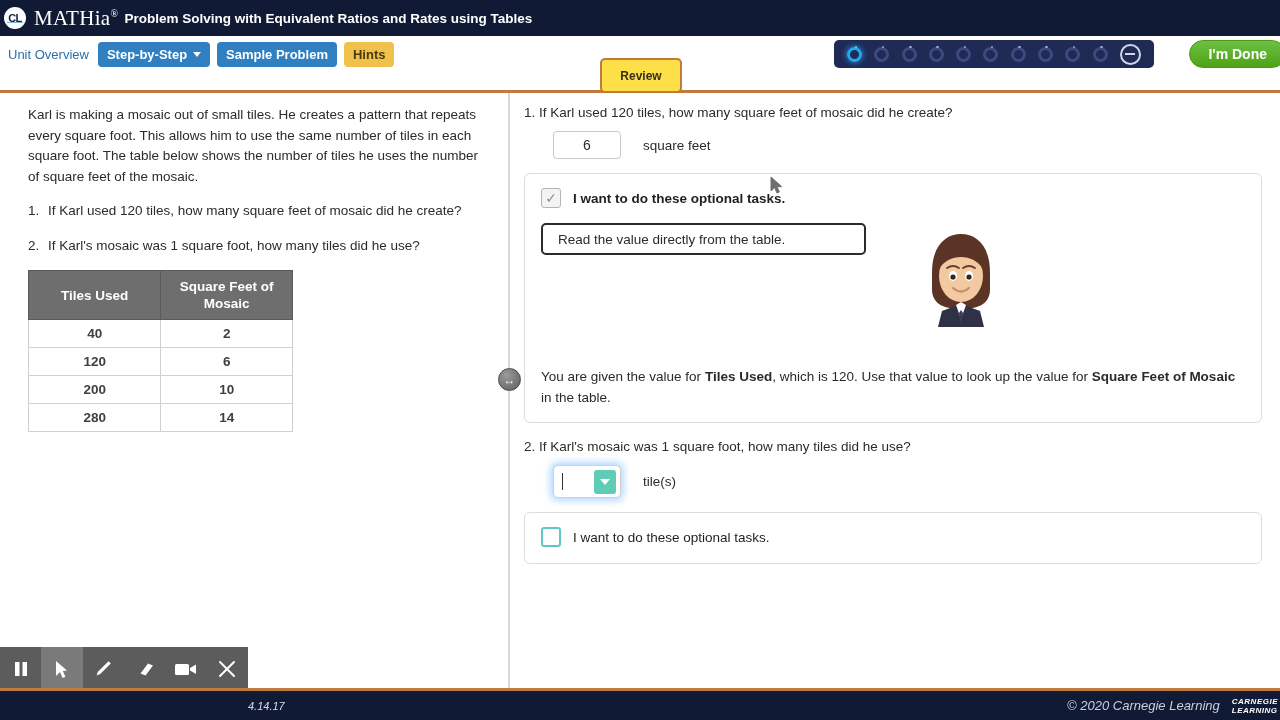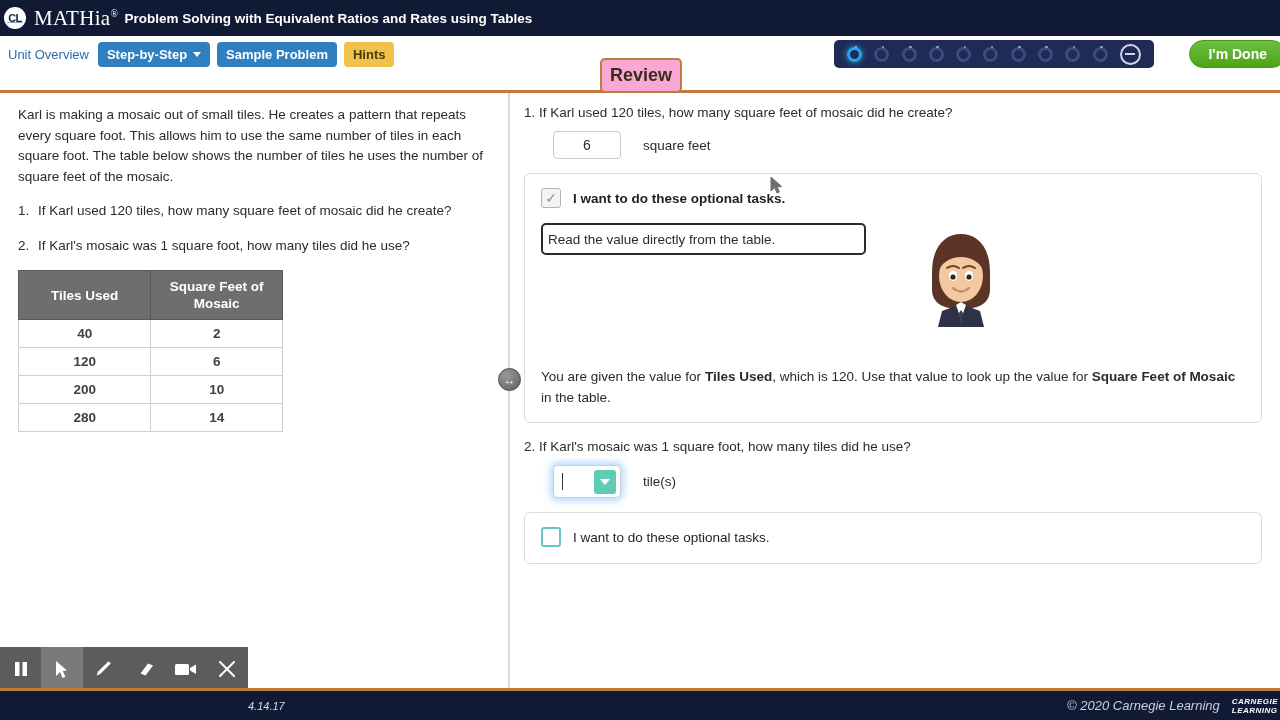--- a/index.html
+++ b/index.html
@@ -106,44 +106,44 @@
   }
 
   
   .orange-rule {
     position: absolute; top: 90px; left: 0; width: 1280px; height: 3px;
     background: #c07a3e;
   }
   .review-tab {
     position: absolute; left: 600px; top: 58px;
     width: 82px; height: 35px;
-    background: #f9a8d4; border: 2px solid #c07a3e; border-radius: 5px;
+    background: #fde047; border: 2px solid #c07a3e; border-radius: 5px;
     display: flex; align-items: center; justify-content: center;
-    font-size: 18px; font-weight: bold; color: #3a2c1a; cursor: pointer; z-index: 3;
+    font-size: 12px; font-weight: bold; color: #3a2c1a; cursor: pointer; z-index: 3;
   }
 
   
   .main { position: absolute; top: 93px; left: 0; width: 1280px; height: 598px; background: #fff; }
   .vdivider {
     position: absolute; left: 508px; top: 0; width: 2px; height: 598px;
     background: #d9d9d9;
   }
   .drag-handle {
     position: absolute; left: 498px; top: 275px;
     width: 23px; height: 23px; border-radius: 50%;
     background: radial-gradient(circle at 35% 30%, #9a9a9a, #5e5e5e);
     border: 1px solid #4a4a4a;
     display: flex; align-items: center; justify-content: center; cursor: ew-resize; z-index: 4;
   }
   .drag-handle .arrows {
     font-size: 12px; color: #f2f2f2; line-height: 1;
   }
 
   
-  .leftpane { position: absolute; left: 0; top: 0; width: 500px; height: 598px; padding: 12px 16px 0 18px; }
+  .leftpane { position: absolute; left: 0; top: 0; width: 500px; height: 598px; padding: 12px 16px 0 28px; }
   .para {
     font-size: 13.5px; line-height: 20.5px; color: #2b2b2b; margin-bottom: 14px;
   }
   .qline {
     font-size: 13.5px; line-height: 20.5px; color: #2b2b2b;
     margin-bottom: 14px; padding-left: 0;
   }
   .qline .num { display: inline-block; width: 20px; }
 
   table.data {
@@ -203,21 +203,21 @@
     font-size: 14px; line-height: 1; flex: none;
   }
   .chk.checked { border: 1px solid #b4b4b4; color: #8c8c8c; background: #f3f3f3; }
   .chk.unchecked { border: 2px solid #63c6c6; color: transparent; }
   .chk-label { margin-left: 12px; font-size: 13.5px; color: #1f1f1f; }
   .chk-label.bold { font-weight: bold; }
 
   .hint-box {
     margin-top: 15px; width: 325px; height: 32px;
     border: 2px solid #2b2b2b; border-radius: 5px; background: #fff;
-    display: flex; align-items: center; padding: 0 5px;
+    display: flex; align-items: center; padding: 0 15px;
     font-size: 13.5px; color: #2b2b2b;
   }
   .explain {
     position: absolute; left: 16px; right: 16px; bottom: 14px;
     font-size: 13.5px; line-height: 21px; color: #2b2b2b;
   }
   .explain b { font-weight: bold; }
 
   
   .avatar { position: absolute; left: 395px; top: 55px; width: 82px; height: 98px; }

